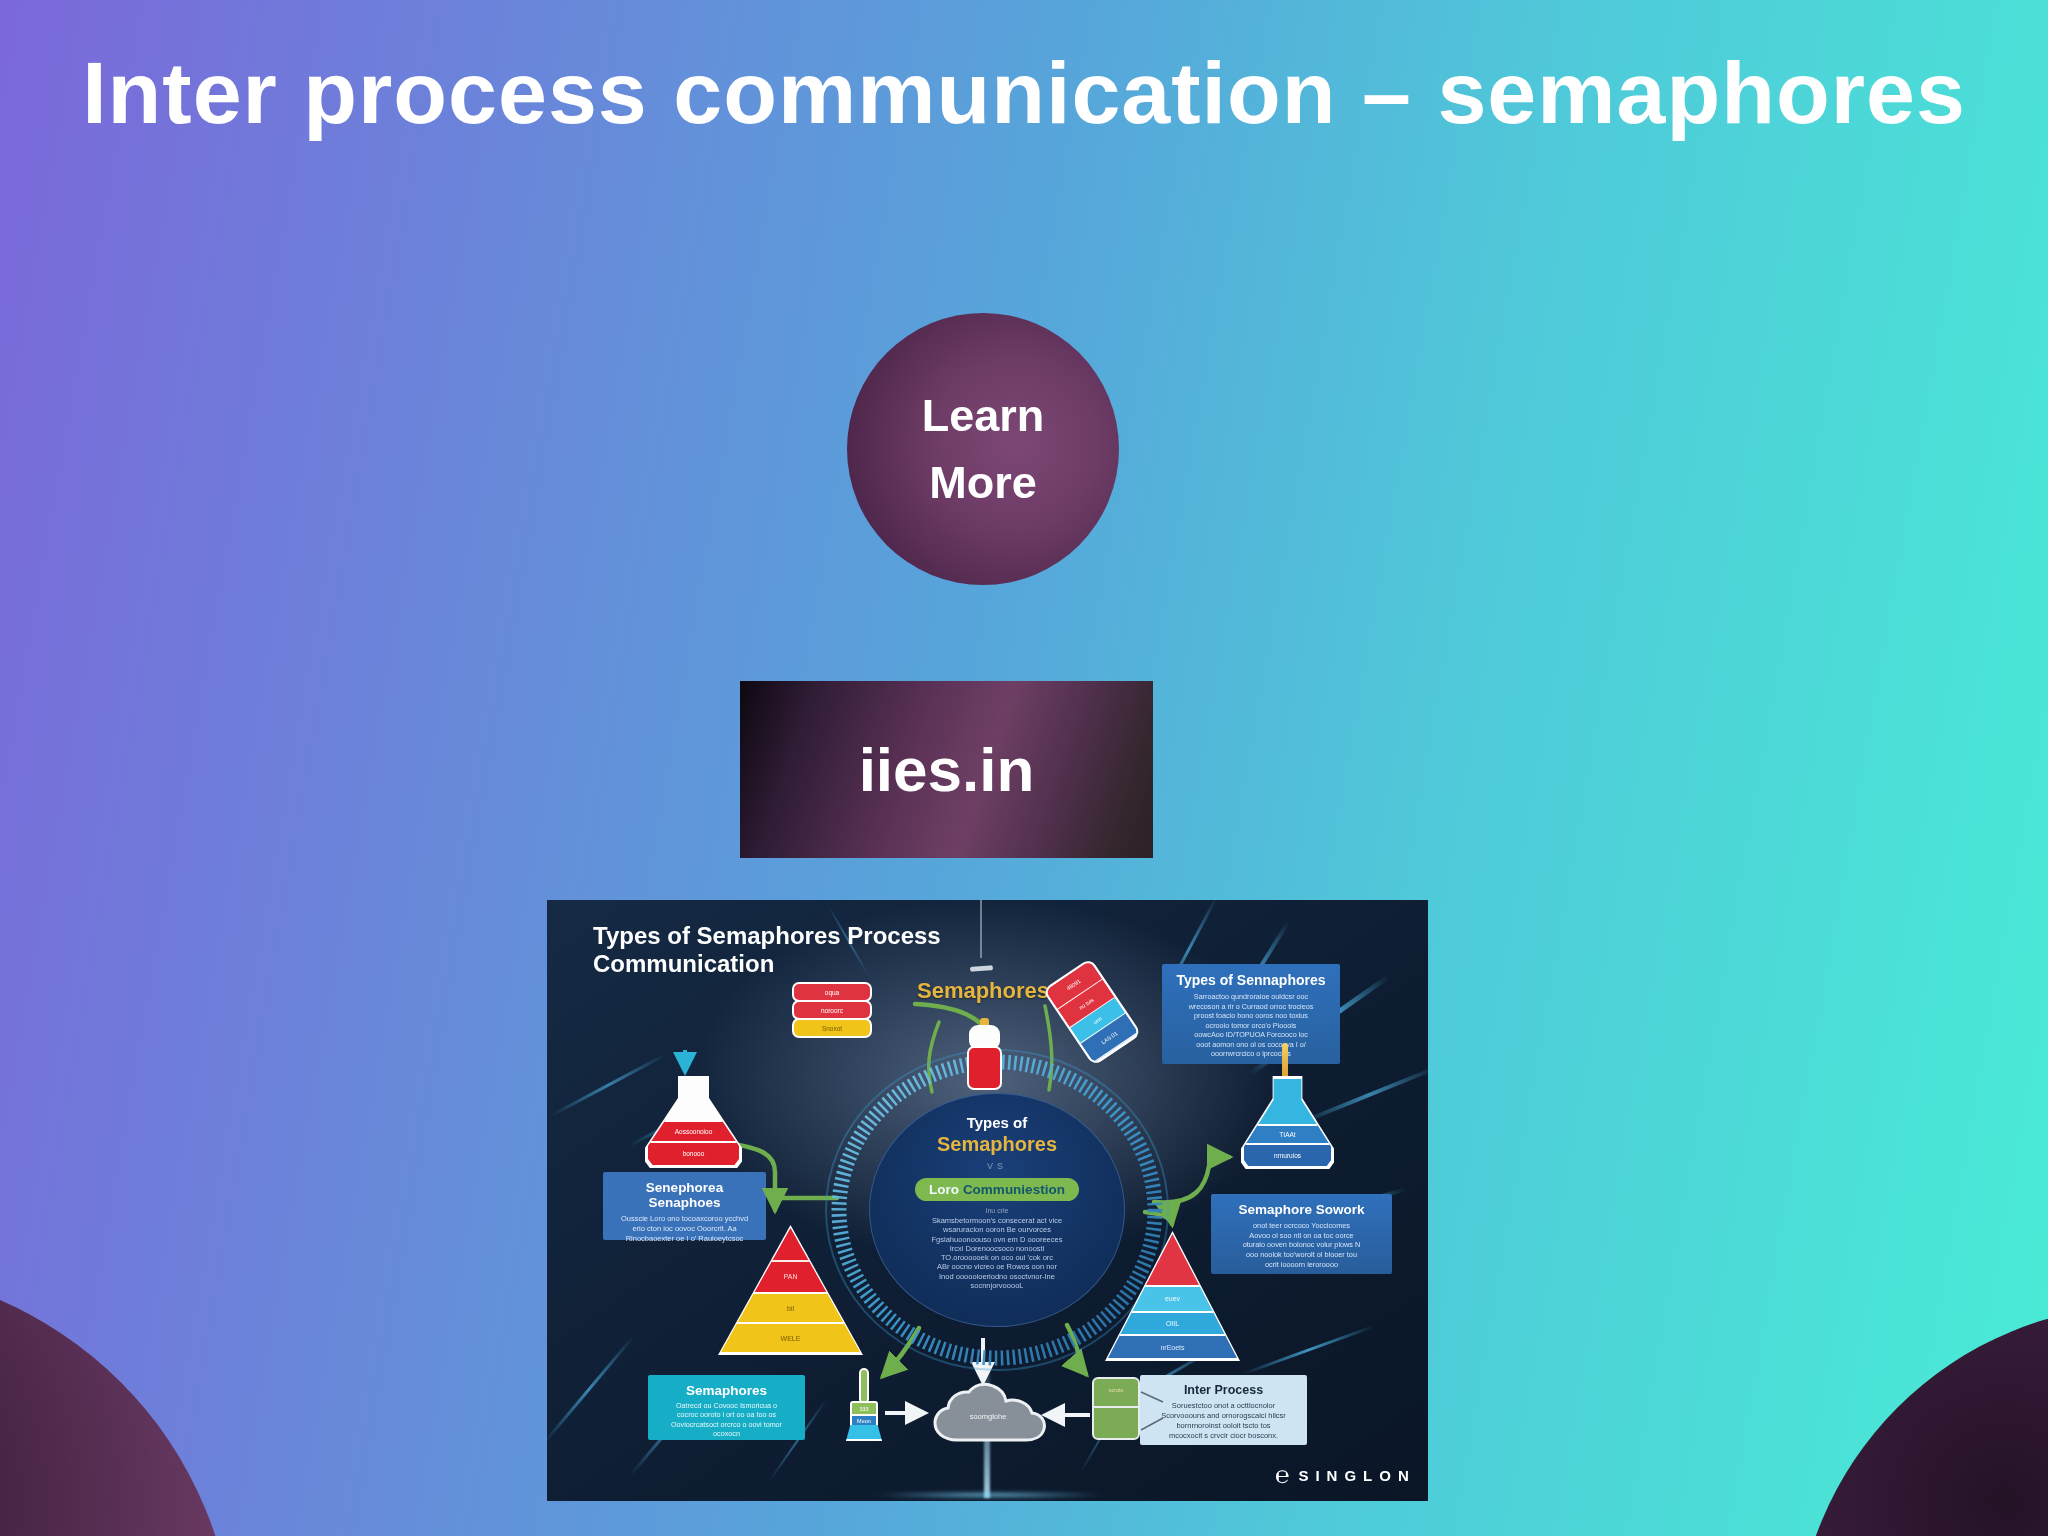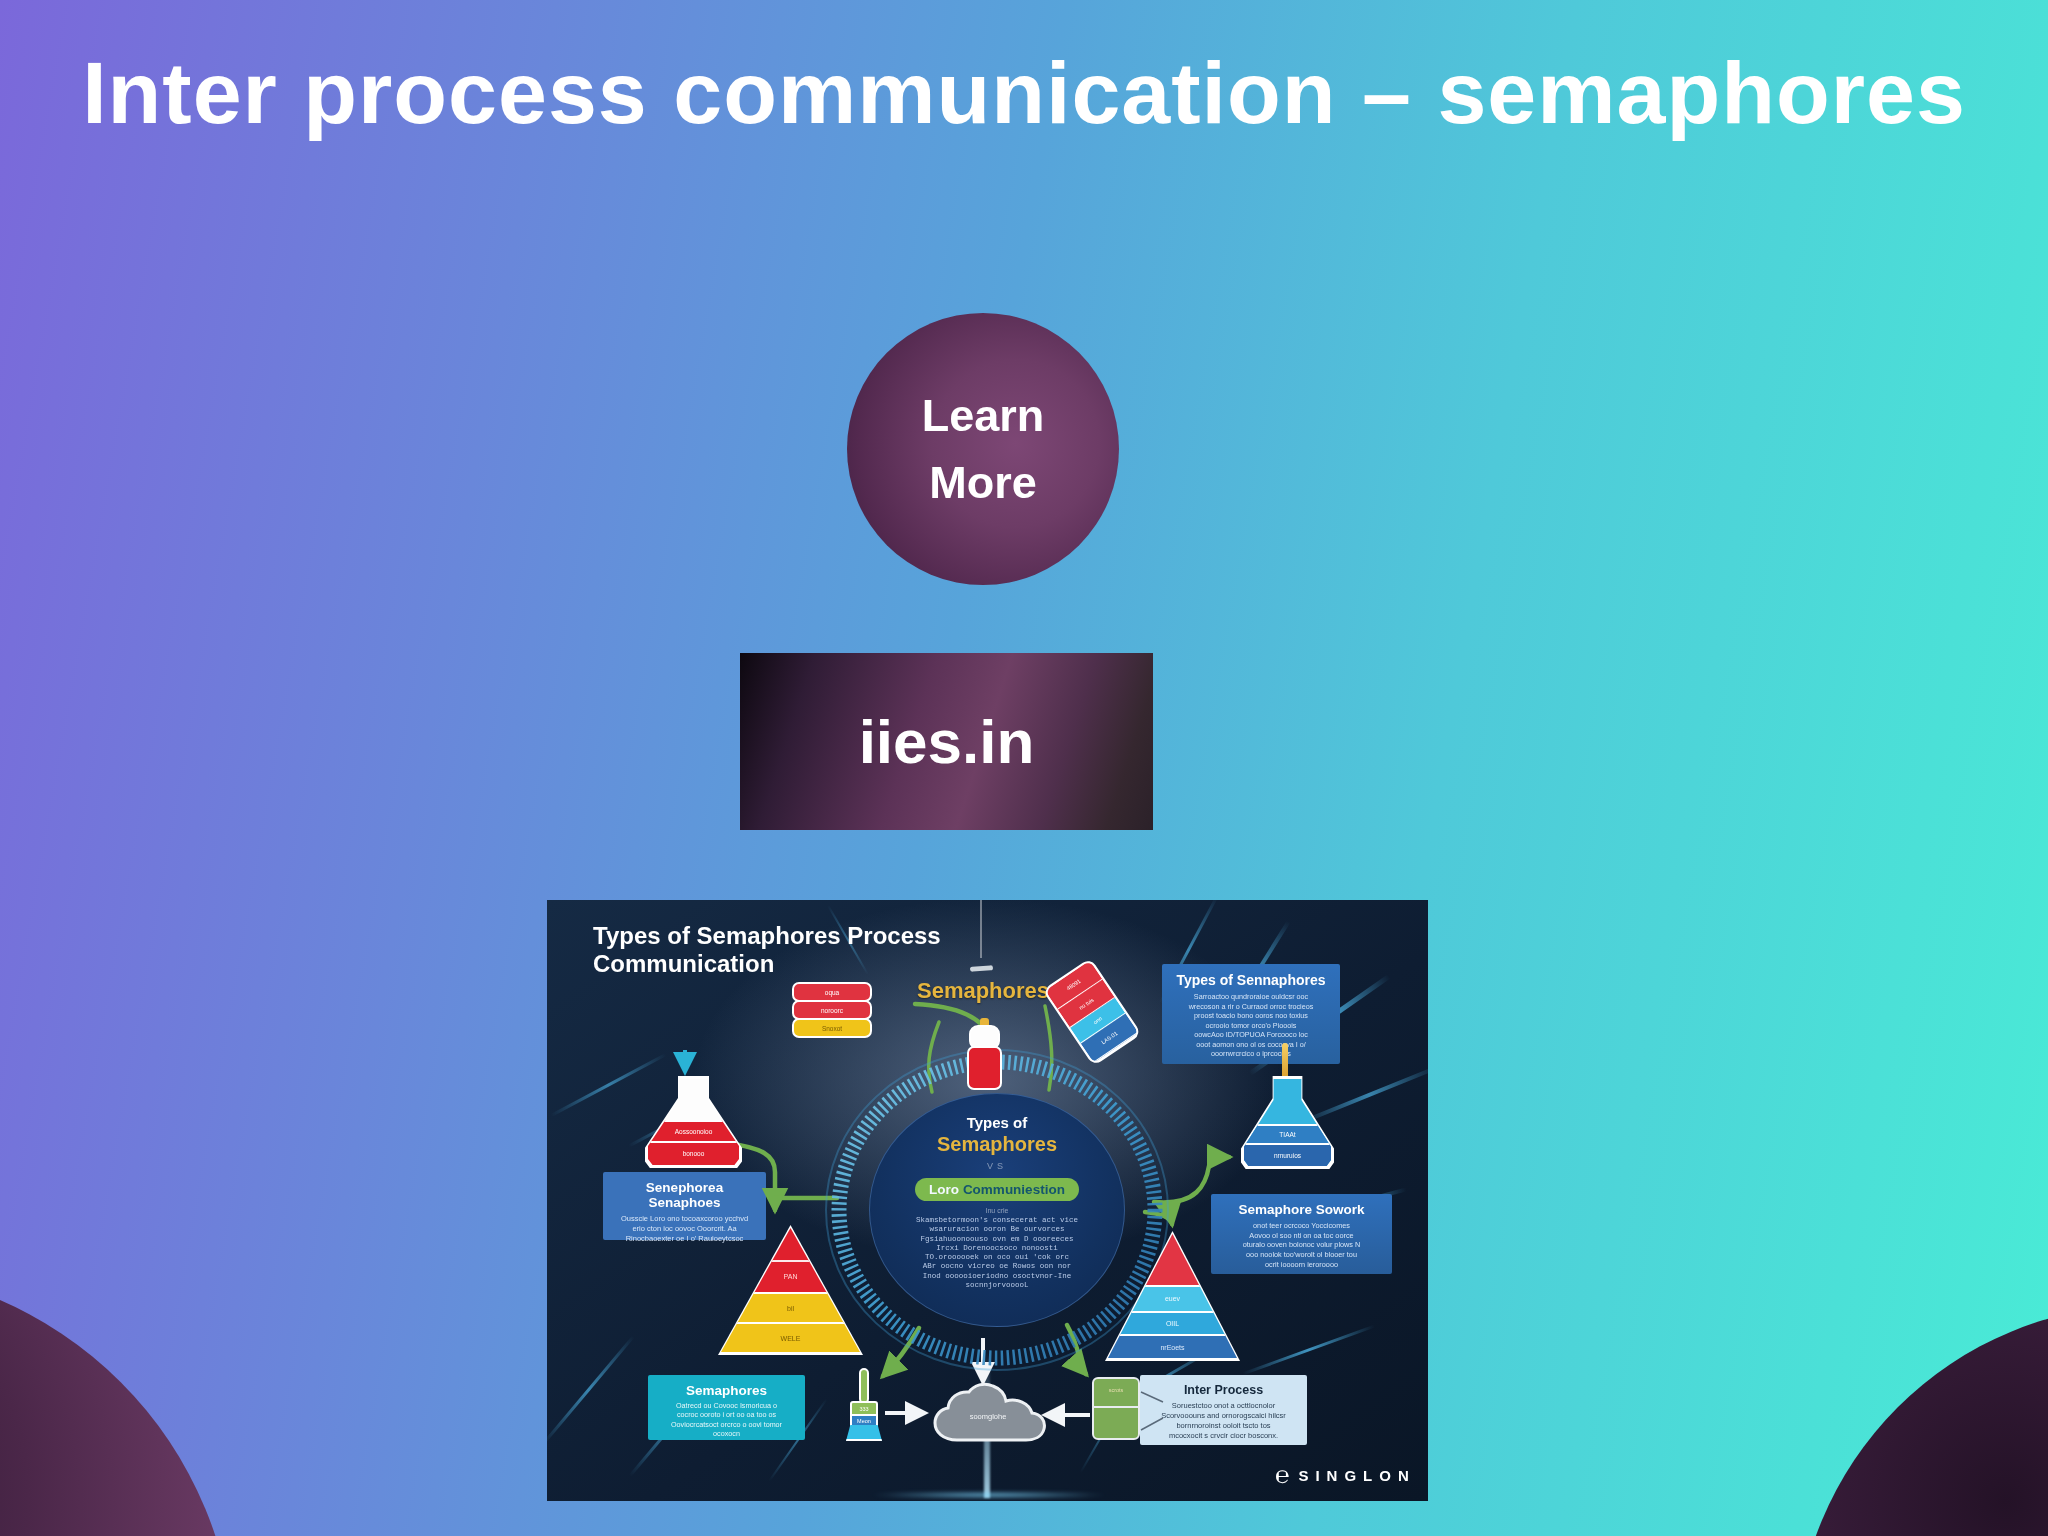--- a/index.html
+++ b/index.html
@@ -18,21 +18,21 @@
   .page-title { position:absolute; left:0; top:42px; width:100%; text-align:center;
       font-size:88px; font-weight:bold; color:#ffffff; letter-spacing:1px; }
 
   
   .learn-ball { position:absolute; left:847px; top:313px; width:272px; height:272px; border-radius:50%;
       background:radial-gradient(circle at 62% 48%, #7d4775 0%, #6d3c66 38%, #53294f 72%, #361a39 100%);
       display:flex; flex-direction:column; align-items:center; justify-content:center; cursor:pointer; }
   .learn-ball span { color:#fff; font-size:45px; font-weight:bold; line-height:1.5; }
 
   
-  .site-pill { position:absolute; left:740px; top:653px; width:413px; height:177px;
+  .site-pill { position:absolute; left:740px; top:681px; width:413px; height:177px;
       background:linear-gradient(108deg,#0d0810 0%,#2f1c35 16%,#5c3257 42%,#6e3f64 58%,#4f2f4c 76%,#35272f 90%,#2b2129 100%);
       display:flex; align-items:center; justify-content:center; cursor:pointer; }
   .site-pill span { color:#fff; font-size:62px; font-weight:bold; }
 
   
   .info { position:absolute; left:547px; top:900px; width:881px; height:601px; overflow:hidden;
       background:linear-gradient(145deg,#152a44 0%,#0e1d32 55%,#0a1626 100%); }
   .info::before { content:""; position:absolute; left:0; top:0; width:100%; height:100%;
       background:radial-gradient(ellipse 420px 260px at 50% 30%, rgba(130,150,180,.55), rgba(130,150,180,0) 70%); }
   .streak { position:absolute; border-radius:3px;
@@ -106,21 +106,21 @@
       background:radial-gradient(circle at 50% 35%, #1a3f7a 0%, #12315f 60%, #0e2850 100%);
       border:1px solid rgba(130,185,255,.3); z-index:4;
       display:flex; flex-direction:column; align-items:center; text-align:center; padding-top:20px; }
   .cc-white { font-size:15px; font-weight:bold; color:#fff; }
   .cc-gold  { font-size:20px; font-weight:bold; color:#e5b53e; margin-top:2px; }
   .cc-vs    { font-size:9px; color:rgba(255,255,255,.45); letter-spacing:4px; margin-top:5px; }
   .cc-pill  { margin-top:7px; background:#7db94e; border-radius:14px; padding:4px 14px; font-size:13.5px; font-weight:bold; }
   .cc-pill .w1 { color:#f2f9ff; } .cc-pill .w2 { color:#14566d; }
   .cc-mini  { font-size:7px; color:rgba(255,255,255,.5); margin-top:6px; }
   .cc-para  { margin-top:2px; width:205px; }
-  .cc-para span { display:block; font-size:7.5px; line-height:1.24; color:#b9cbe8;font-family:Liberation Mono, monospace; }
+  .cc-para span { display:block; font-size:7.5px; line-height:1.24; color:#b9cbe8; }
 
   
   .flask { position:absolute; z-index:5;
       clip-path:polygon(34% 0,66% 0,66% 24%,100% 78%,100% 93%,95% 100%,5% 100%,0 93%,0 78%,34% 24%); background:#fff; }
   .flask .inner { position:absolute; inset:3px;
       clip-path:polygon(34% 0,66% 0,66% 24%,100% 78%,100% 93%,95% 100%,5% 100%,0 93%,0 78%,34% 24%); }
   .flask .band { position:absolute; left:0; width:100%; display:flex; align-items:center; justify-content:center;
       font-size:6.5px; color:#fff; border-top:2px solid #fff; }
   .leftflask { left:98px; top:176px; width:97px; height:92px; }
   .leftflask .inner { background:#fdfdfd; }

